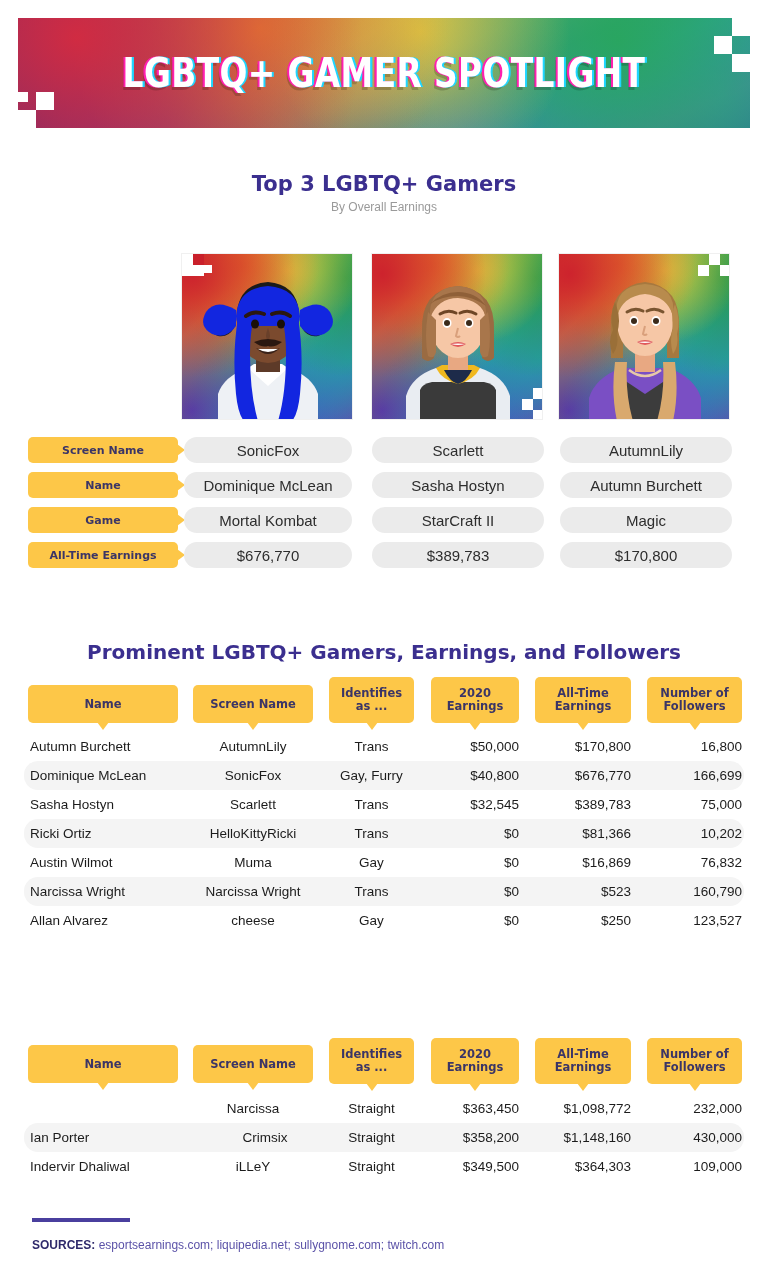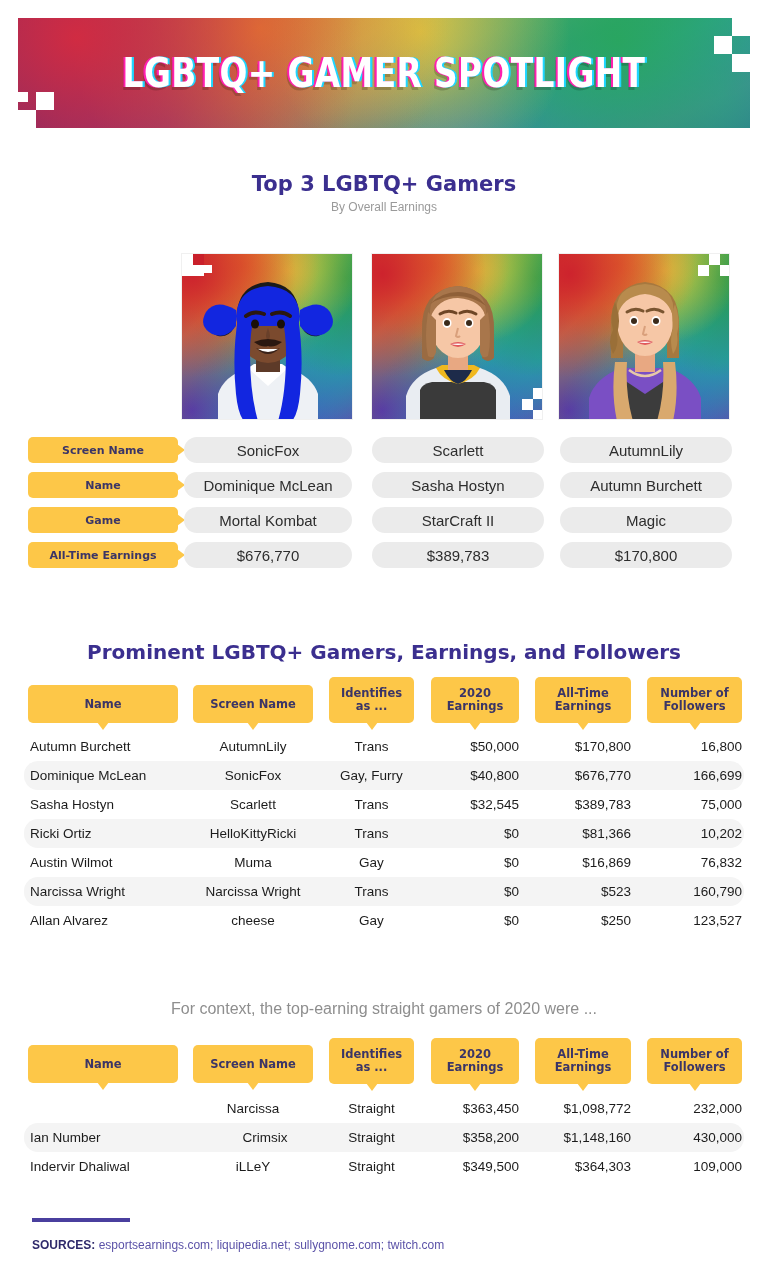--- a/index.html
+++ b/index.html
@@ -460,38 +460,37 @@
   </div>
   <div class="trow" style="top:906px;">
     <div class="cell c-left" style="left:6px;   width:170px;text-align:center;">Allan Alvarez</div>
     <div class="cell c-center" style="left:169px; width:120px;">cheese</div>
     <div class="cell c-center" style="left:305px; width:85px;">Gay</div>
     <div class="cell c-right" style="left:407px; width:88px;">$0</div>
     <div class="cell c-right" style="left:511px; width:96px;">$250</div>
     <div class="cell c-right" style="left:623px; width:95px;">123,527</div>
   </div>
 
-  <div class="ctx-text" style="top:1000px;">For context, the top-earning straight gamers of 2020 were ...</div>
 
   <div class="hchip" style="left:28px;  top:1045px; width:150px; height:38px;">Name</div>
   <div class="hchip" style="left:193px; top:1045px; width:120px; height:38px;">Screen Name</div>
   <div class="hchip" style="left:329px; top:1038px; width:85px;  height:46px; padding:0 6px;">Identifies as ...</div>
   <div class="hchip" style="left:431px; top:1038px; width:88px;  height:46px;">2020 Earnings</div>
   <div class="hchip" style="left:535px; top:1038px; width:96px;  height:46px;">All-Time Earnings</div>
   <div class="hchip" style="left:647px; top:1038px; width:95px;  height:46px;">Number of Followers</div>
 
   <div class="trow" style="top:1094px;">
     <div class="cell c-center" style="left:169px; width:120px;">Narcissa</div>
     <div class="cell c-center" style="left:305px; width:85px;">Straight</div>
     <div class="cell c-right" style="left:407px; width:88px;">$363,450</div>
     <div class="cell c-right" style="left:501px; width:106px;">$1,098,772</div>
     <div class="cell c-right" style="left:623px; width:95px;">232,000</div>
   </div>
   <div class="trow alt" style="top:1123px;">
-    <div class="cell c-left" style="left:6px;   width:170px;">Ian Number</div>
+    <div class="cell c-left" style="left:6px;   width:170px;">Ian Porter</div>
     <div class="cell c-center" style="left:181px; width:120px;">Crimsix</div>
     <div class="cell c-center" style="left:305px; width:85px;">Straight</div>
     <div class="cell c-right" style="left:407px; width:88px;">$358,200</div>
     <div class="cell c-right" style="left:501px; width:106px;">$1,148,160</div>
     <div class="cell c-right" style="left:623px; width:95px;">430,000</div>
   </div>
   <div class="trow" style="top:1152px;">
     <div class="cell c-left" style="left:6px;   width:170px;">Indervir Dhaliwal</div>
     <div class="cell c-center" style="left:169px; width:120px;">iLLeY</div>
     <div class="cell c-center" style="left:305px; width:85px;">Straight</div>

